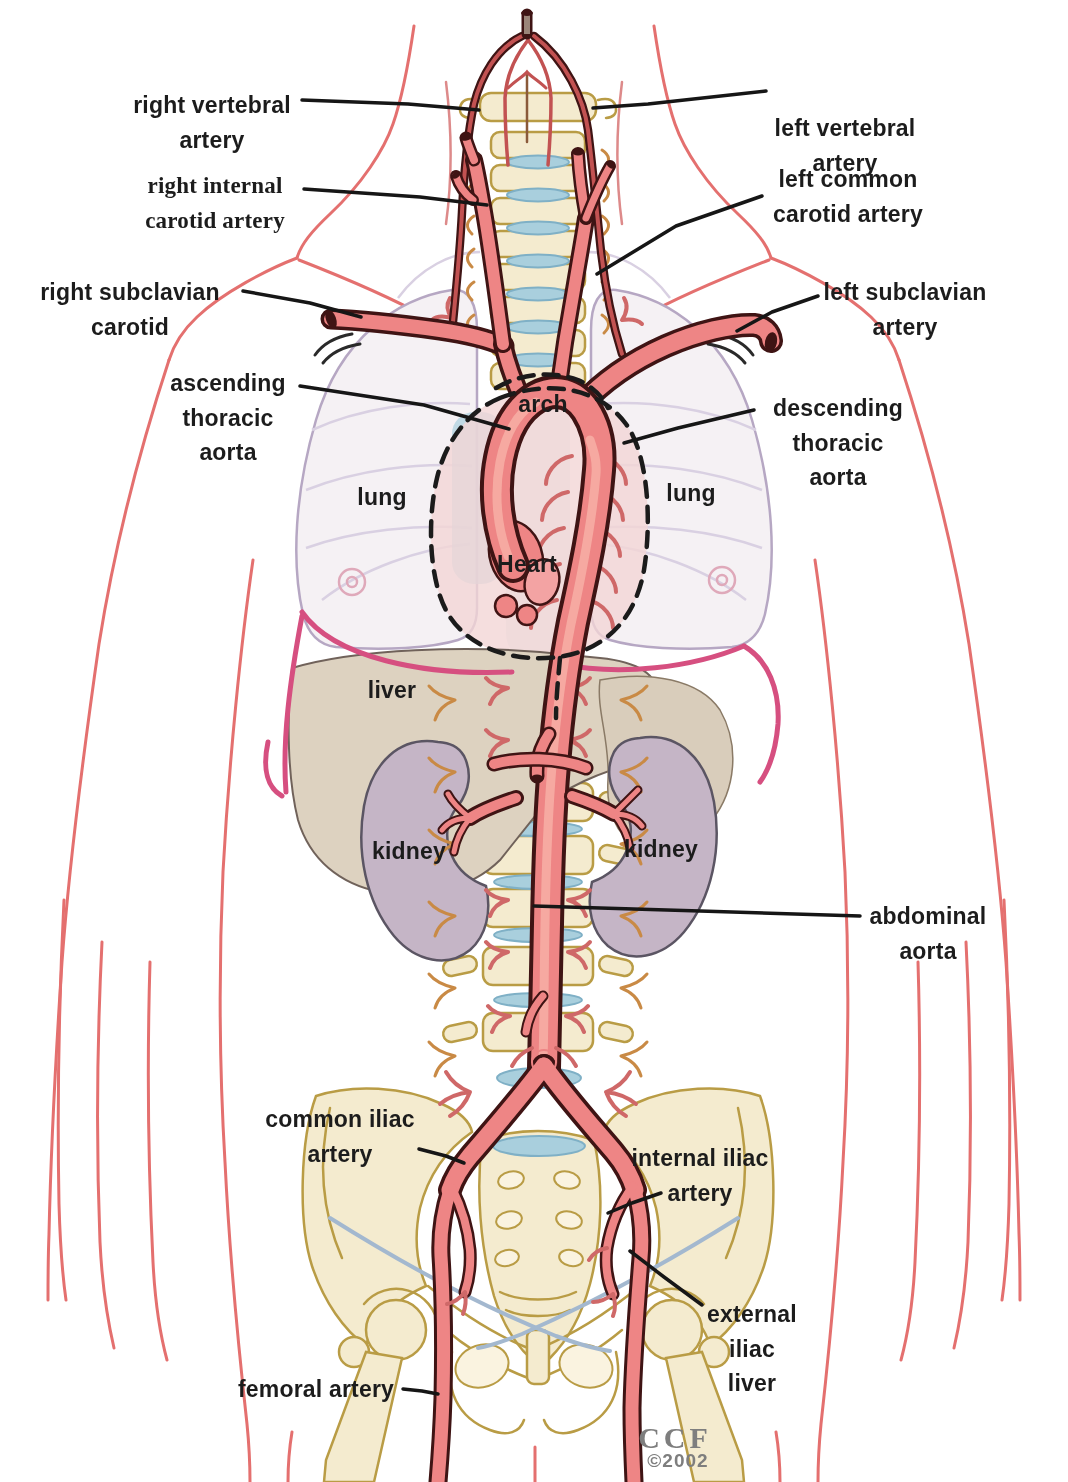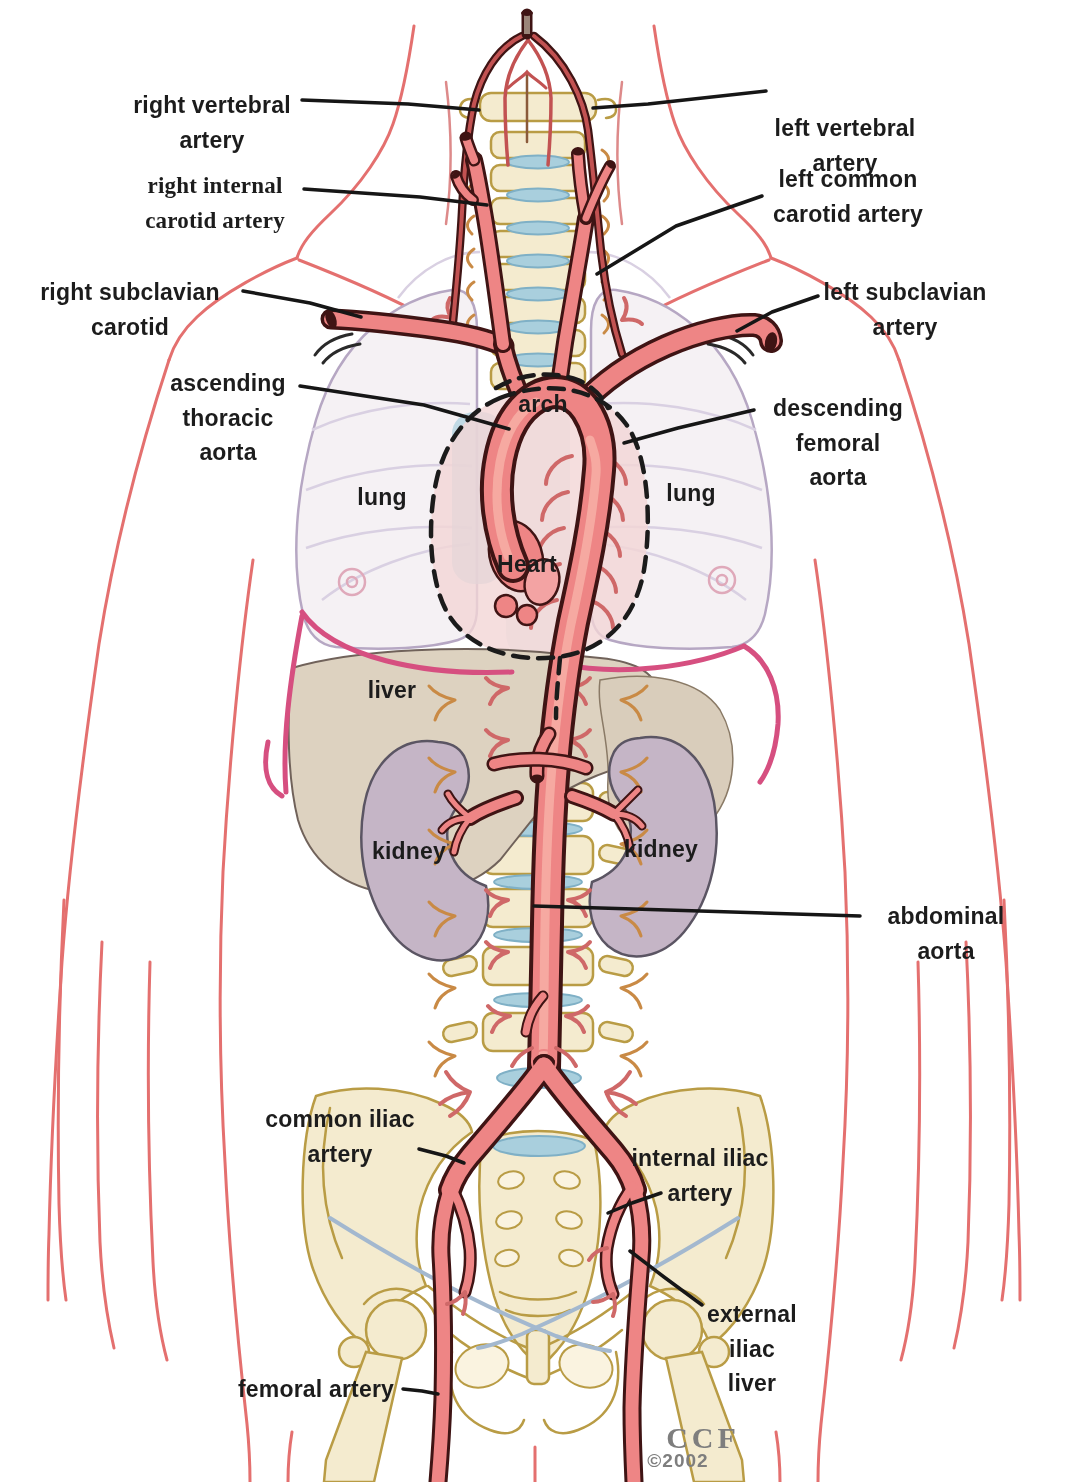--- a/index.html
+++ b/index.html
@@ -2,21 +2,21 @@
 <html style="--page-bg: #ffffff; --body-outline: #e4706f; --artery: #ee8585; --artery-dark: #3f1414; --artery-highlight: #f7b2a8; --artery-thin: #c25252; --twig-red: #cf6868; --bone: #f4ebcf; --bone-outline: #b99c45; --disc: #a9cfdd; --disc-outline: #7fb0c6; --lung: #f5f1f4; --lung-outline: #b6a7c3; --heart-fill: #f3d6d6; --liver: #ddd2c0; --organ-outline: #70625a; --kidney: #c5b5c6; --kidney-outline: #5b5563; --magenta: #d64f80; --tan-twig: #c98a45; --inguinal: #a3b8cf; --leader: #161616; --label: #1c1c1c; --watermark: #7e7e7e; --clavicle: #2a2a2a;"><head>
 <meta charset="utf-8">
 <style>
   html,body{margin:0;padding:0;background:#fff;}
   #stage{position:relative;width:1068px;height:1482px;background:var(--page-bg,#fff);overflow:hidden;
          font-family:"Liberation Sans",sans-serif;border-radius:8px;}
   #art{position:absolute;left:0;top:0;}
   .lbl{position:absolute;transform:translate(-50%,-50%);font:bold 23px/1.5 "Liberation Sans",sans-serif;
        color:var(--label,#1c1c1c);white-space:pre-line;text-align:center;letter-spacing:.2px;z-index:5;}
   .wm1{position:absolute;transform:translate(-50%,-50%);font:bold 30px "Liberation Serif",serif;
-       letter-spacing:4px;color:var(--watermark,#7e7e7e);z-index:5;margin-left:28px;}
+       letter-spacing:4px;color:var(--watermark,#7e7e7e);z-index:5;}
   .wm2{position:absolute;transform:translate(-50%,-50%);font:bold 19px "Liberation Sans",sans-serif;
        letter-spacing:1px;color:var(--watermark,#7e7e7e);z-index:5;}
   
   .body{fill:none;stroke:var(--body-outline,#e4706f);stroke-width:3;stroke-linecap:round;}
   .scm{fill:none;stroke:#dd8a8a;stroke-width:2.5;stroke-linecap:round;}
   .lung{fill:var(--lung,#f5f1f4);stroke:var(--lung-outline,#b6a7c3);stroke-width:2.5;}
   .ribline{fill:none;stroke:#d9d0e2;stroke-width:2.5;}
   .nip{fill:none;stroke:#dfa9ba;stroke-width:2.5;}
   .bone{fill:var(--bone,#f4ebcf);stroke:var(--bone-outline,#b99c45);stroke-width:2.5;}
   .bonelight{fill:#faf3e0;stroke:var(--bone-outline,#b99c45);stroke-width:2;}
@@ -379,29 +379,29 @@
 carotid artery</div>
   <div class="lbl" style="left:130px;top:309px;">right subclavian
 carotid</div>
   <div class="lbl" style="left:905px;top:309px;">left subclavian
 artery</div>
   <div class="lbl" style="left:228px;top:418px;">ascending
 thoracic
 aorta</div>
   <div class="lbl" style="left:543px;top:404px;">arch</div>
   <div class="lbl" style="left:838px;top:443px;">descending
-femoral
+thoracic
 aorta</div>
   <div class="lbl" style="left:382px;top:497px;">lung</div>
   <div class="lbl" style="left:691px;top:493px;">lung</div>
   <div class="lbl" style="left:527px;top:564px;">Heart</div>
   <div class="lbl" style="left:392px;top:690px;">liver</div>
   <div class="lbl" style="left:409px;top:851px;">kidney</div>
   <div class="lbl" style="left:661px;top:849px;">kidney</div>
-  <div class="lbl" style="left:928px;top:933px;margin-left:18px;">abdominal
+  <div class="lbl" style="left:928px;top:933px;">abdominal
 aorta</div>
   <div class="lbl" style="left:340px;top:1136px;">common iliac
 artery</div>
   <div class="lbl" style="left:700px;top:1175px;">internal iliac
 artery</div>
   <div class="lbl" style="left:752px;top:1349px;">external
 iliac
 liver</div>
   <div class="lbl" style="left:316px;top:1389px;">femoral artery</div>
 

